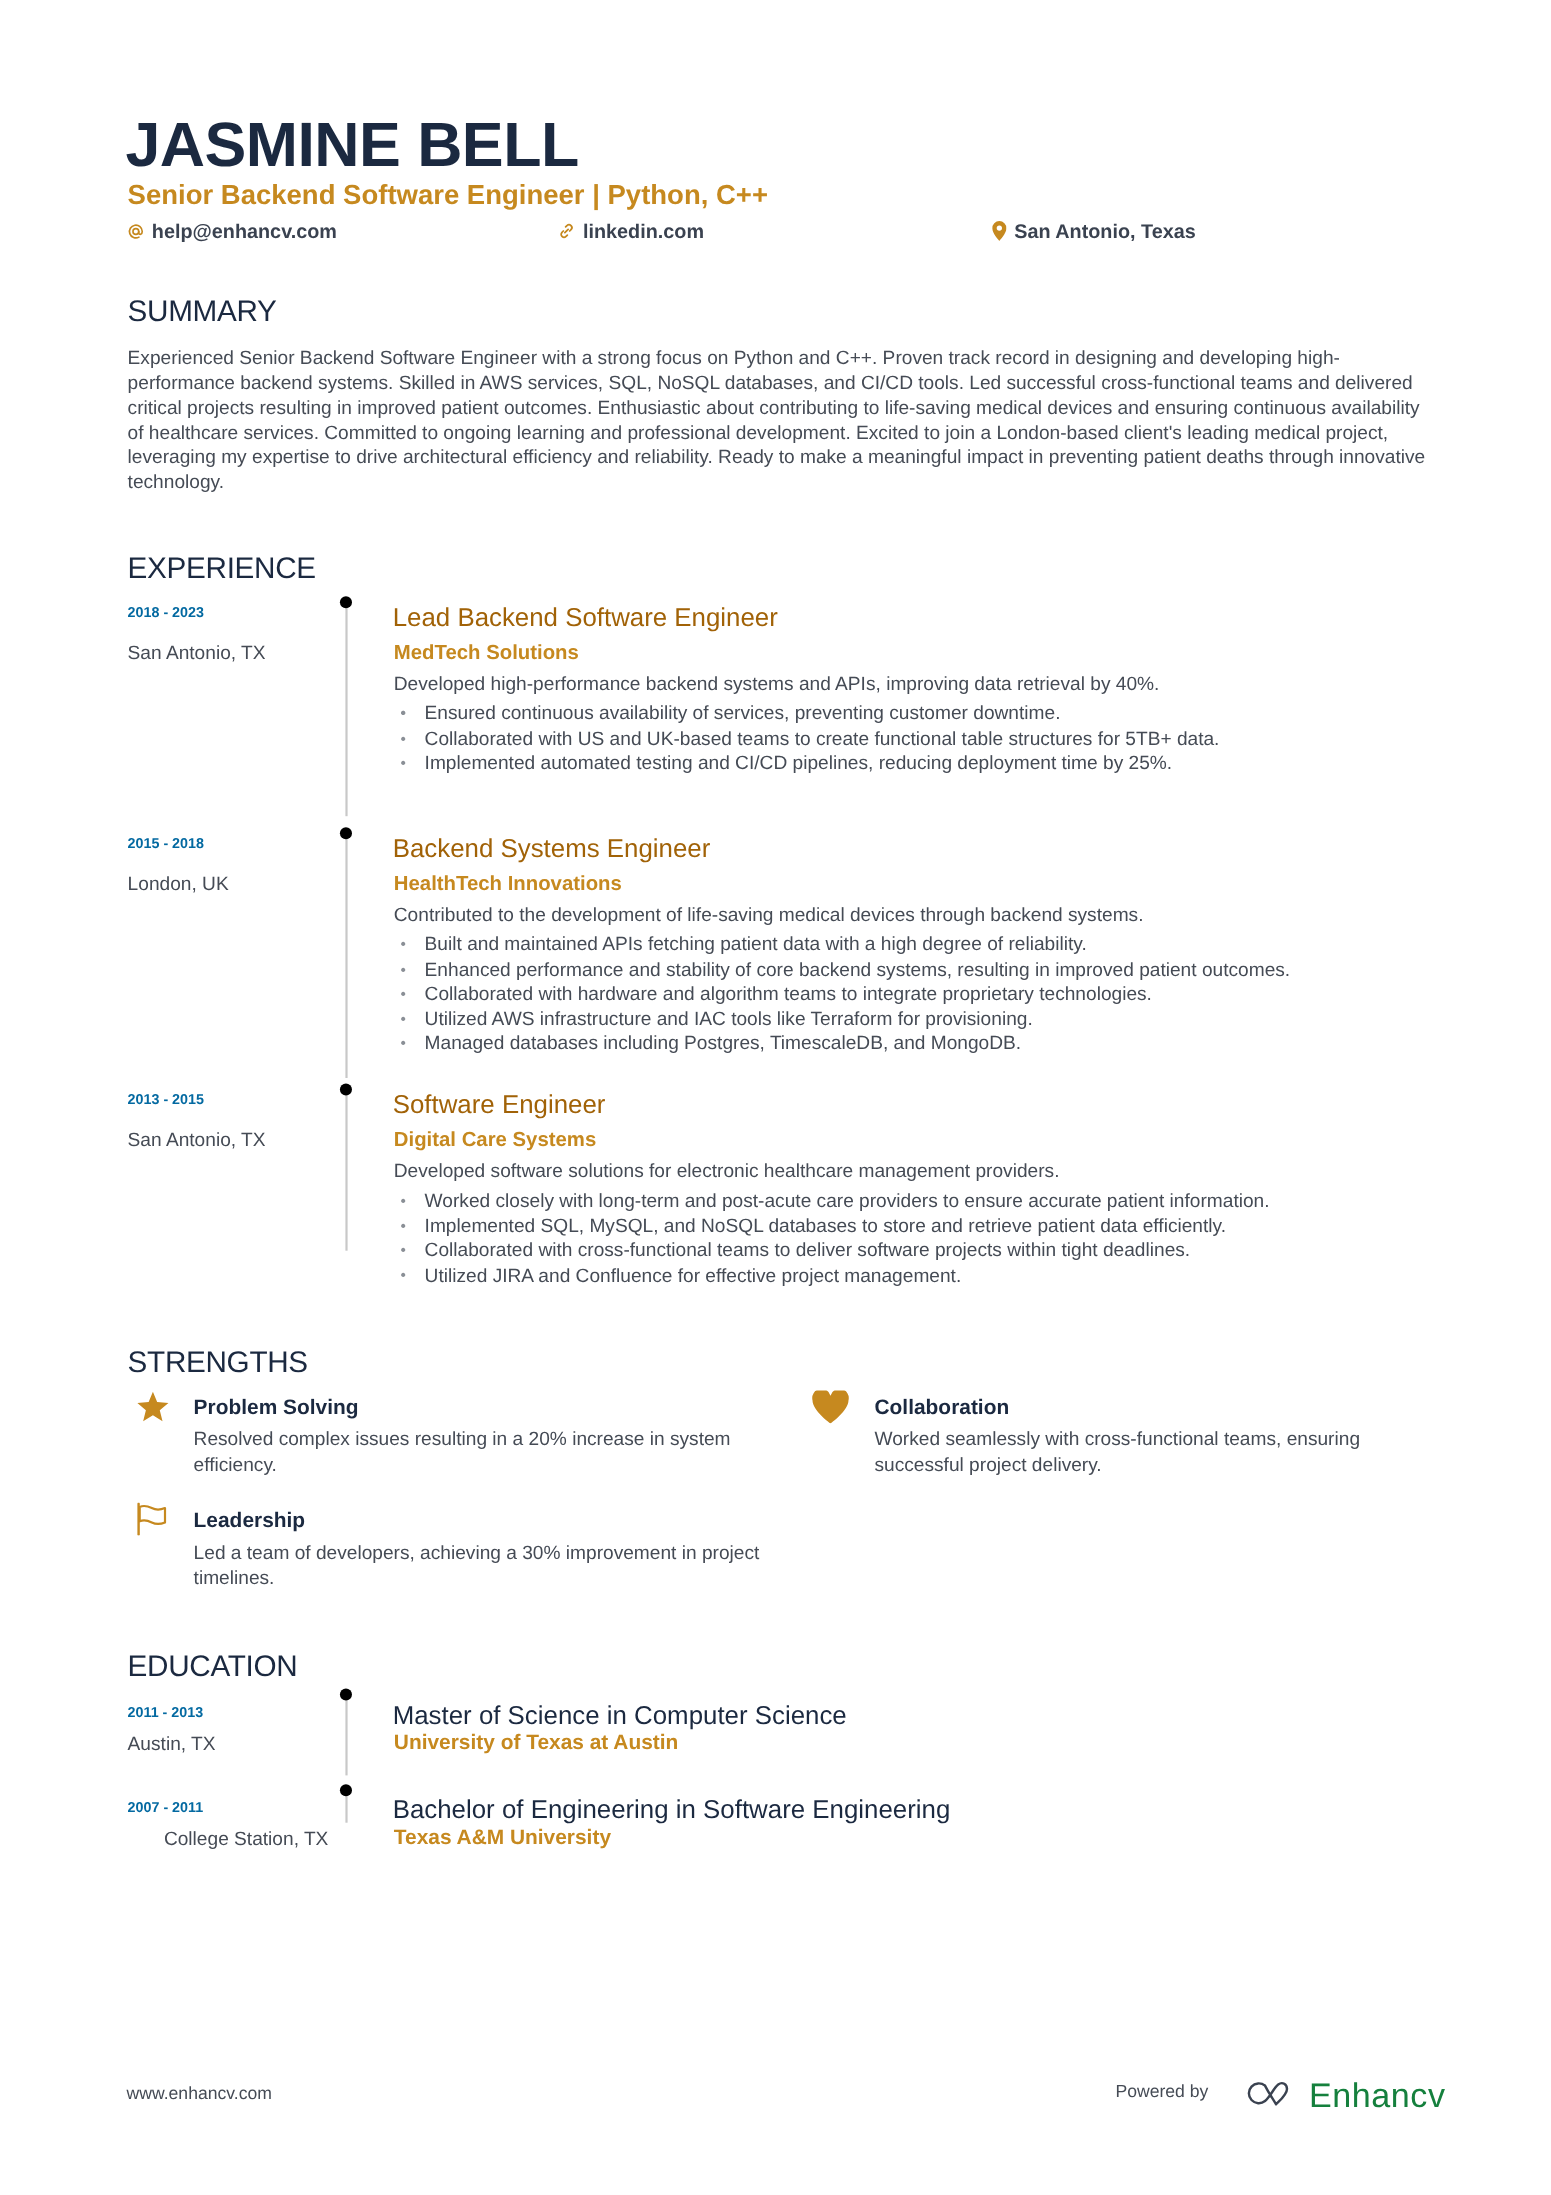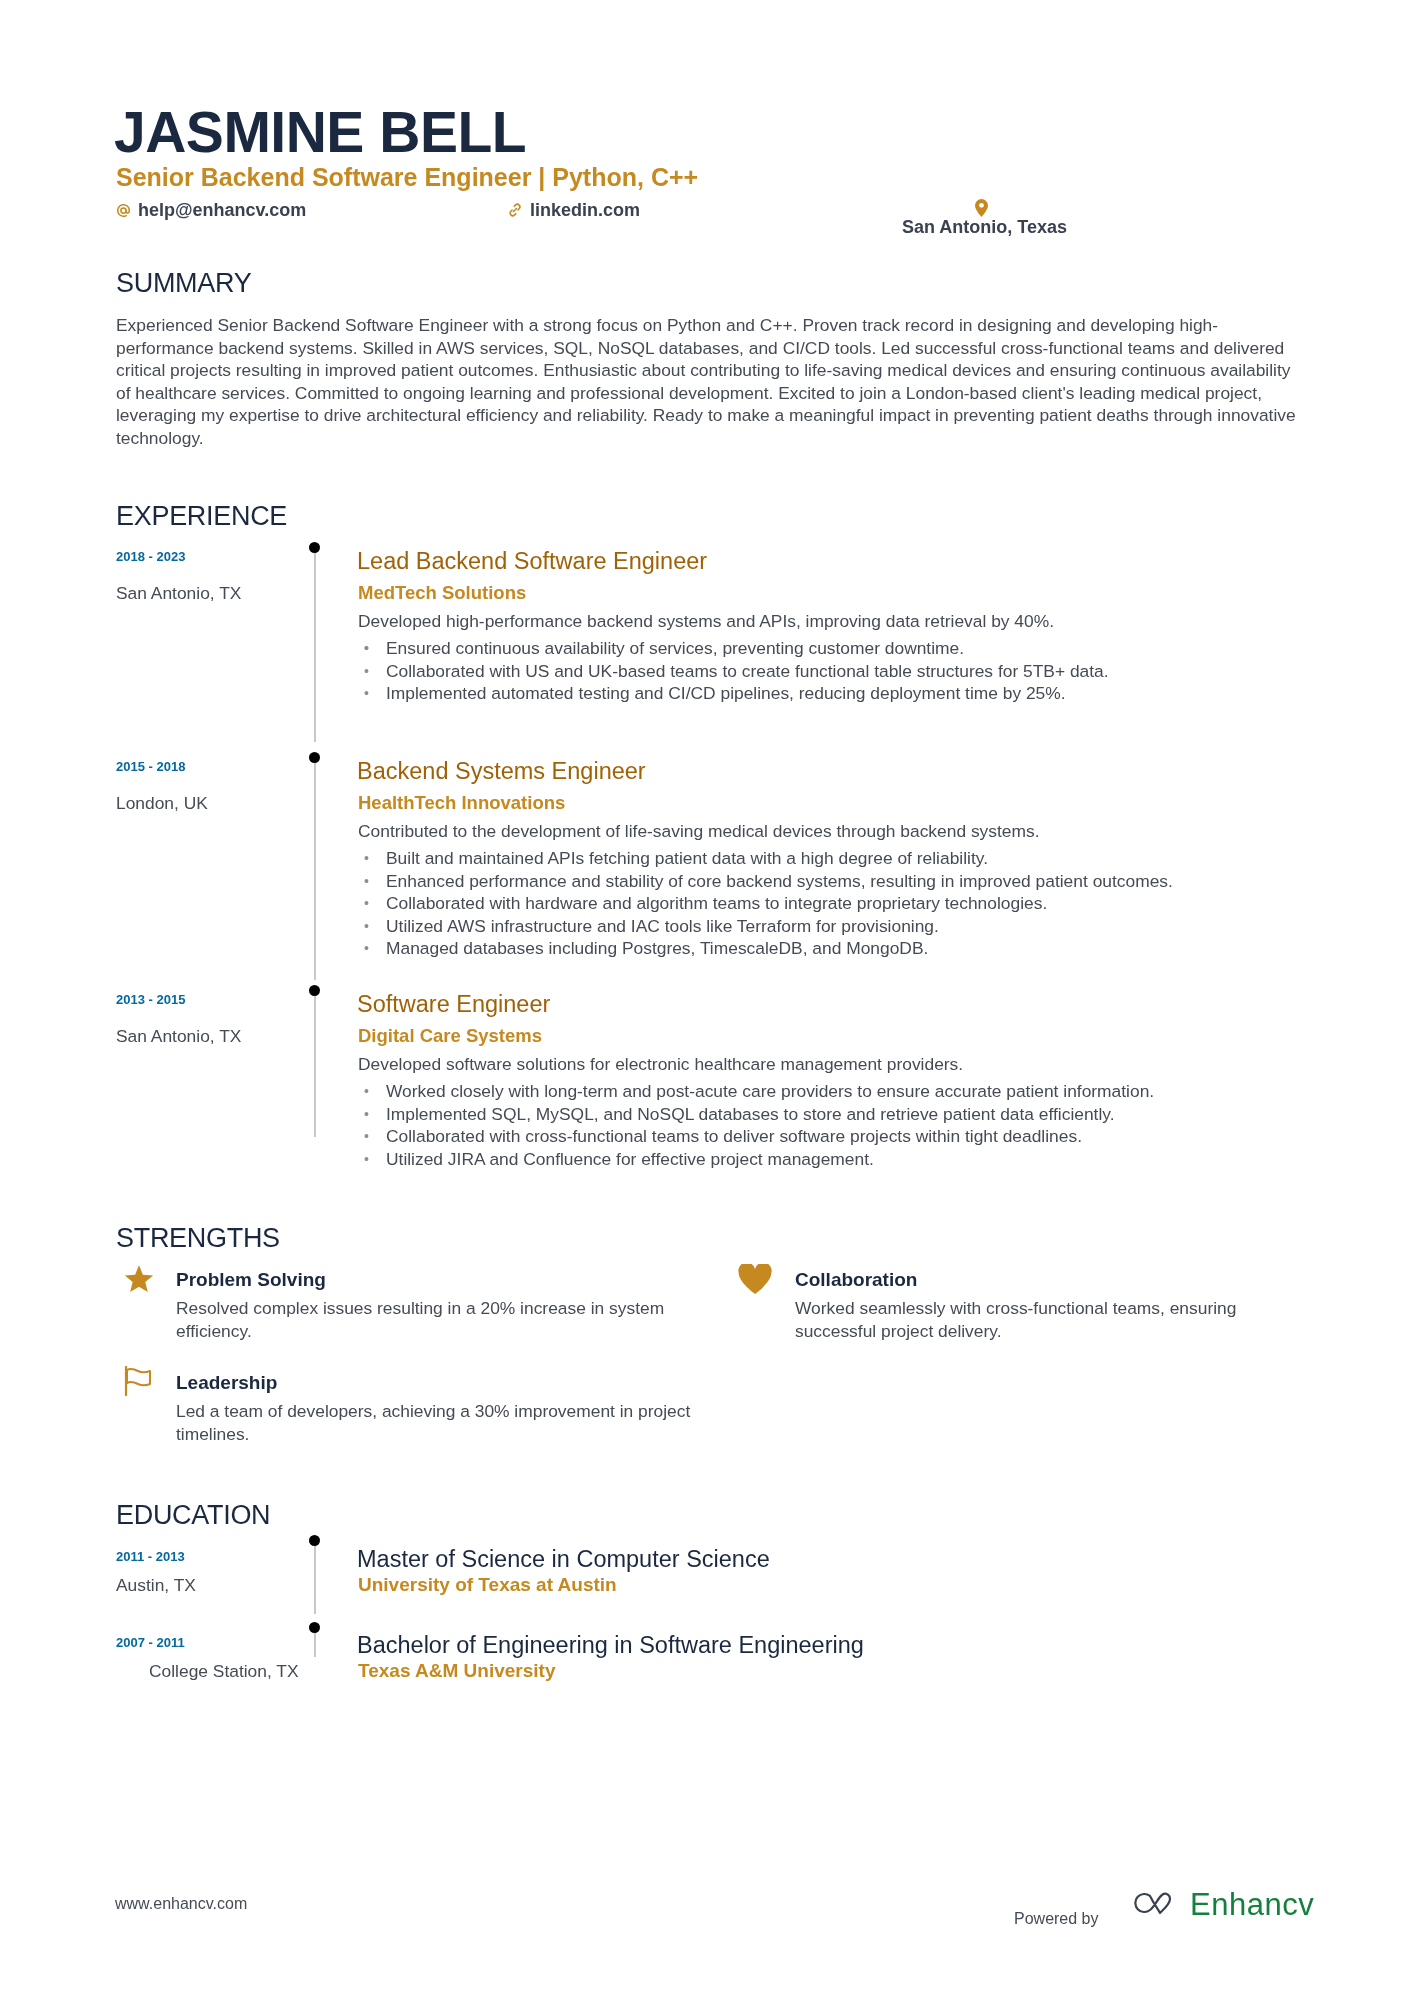--- a/index.html
+++ b/index.html
@@ -30,21 +30,21 @@
   .bullets li .dot { position: absolute; left: 6px; top: 0; color: #8a8f96; font-size: 14px; }
 
   .str-icon { width: 34px; height: 34px; display: flex; align-items: center; justify-content: center; }
   .str-title { font-size: 19px; font-weight: 700; color: #1b2940; line-height: 24px; }
   .str-desc { font-size: 17.4px; color: #454b55; line-height: 22.6px; width: 520px; }
 
   .deg { left: 357px; font-size: 23.5px; color: #1b2940; line-height: 28px; }
   .school { left: 358px; font-size: 19px; font-weight: 700; color: #c6891f; line-height: 23px; }
 
   .footer-left { left: 115px; top: 1895px; font-size: 16px; color: #454b55; }
-  .footer-powered { left: 1014px; top: 1893px; font-size: 16px; color: #454b55; margin-top: 17px; }
+  .footer-powered { left: 1014px; top: 1893px; font-size: 16px; color: #454b55; }
   .footer-logo { left: 1132px; top: 1887px; display: flex; align-items: center; gap: 10px; }
   .footer-logo .brand { font-size: 31px; color: #15803d; letter-spacing: 0.5px; font-weight: 400; }
 </style>
 </head>
 <body>
 
 <div class="abs name">JASMINE BELL</div>
 <div class="abs title">Senior Backend Software Engineer | Python, C++</div>
 
 <div class="abs contact" style="left:116px;">
@@ -59,21 +59,21 @@
 <div class="abs contact" style="left:507px;">
   <span class="ico">
     <svg width="16" height="16" viewBox="0 0 16 16">
         <path d="M6.5 9.5l3-3" stroke="#c6891f" stroke-width="1.6" stroke-linecap="round"></path>
         <path d="M7.2 4.3l1.2-1.2a2.6 2.6 0 0 1 3.7 3.7l-1.2 1.2" fill="none" stroke="#c6891f" stroke-width="1.6" stroke-linecap="round"></path>
         <path d="M8.8 11.7l-1.2 1.2a2.6 2.6 0 0 1-3.7-3.7l1.2-1.2" fill="none" stroke="#c6891f" stroke-width="1.6" stroke-linecap="round"></path>
       </svg>
   </span>
   <span>linkedin.com</span>
 </div>
-<div class="abs contact" style="left:902px;flex-direction:column;">
+<div class="abs contact" style="left:902px;">
   <span class="ico">
     <svg width="13" height="18" viewBox="0 0 13 18">
         <path d="M6.5 0A6.5 6.5 0 0 0 0 6.5C0 11 6.5 18 6.5 18S13 11 13 6.5A6.5 6.5 0 0 0 6.5 0z" fill="#c6891f"></path>
         <circle cx="6.5" cy="6.3" r="2.4" fill="#fff"></circle>
       </svg>
   </span>
   <span>San Antonio, Texas</span>
 </div>
 
 <div class="abs section-title" style="top:268px;">SUMMARY</div>

